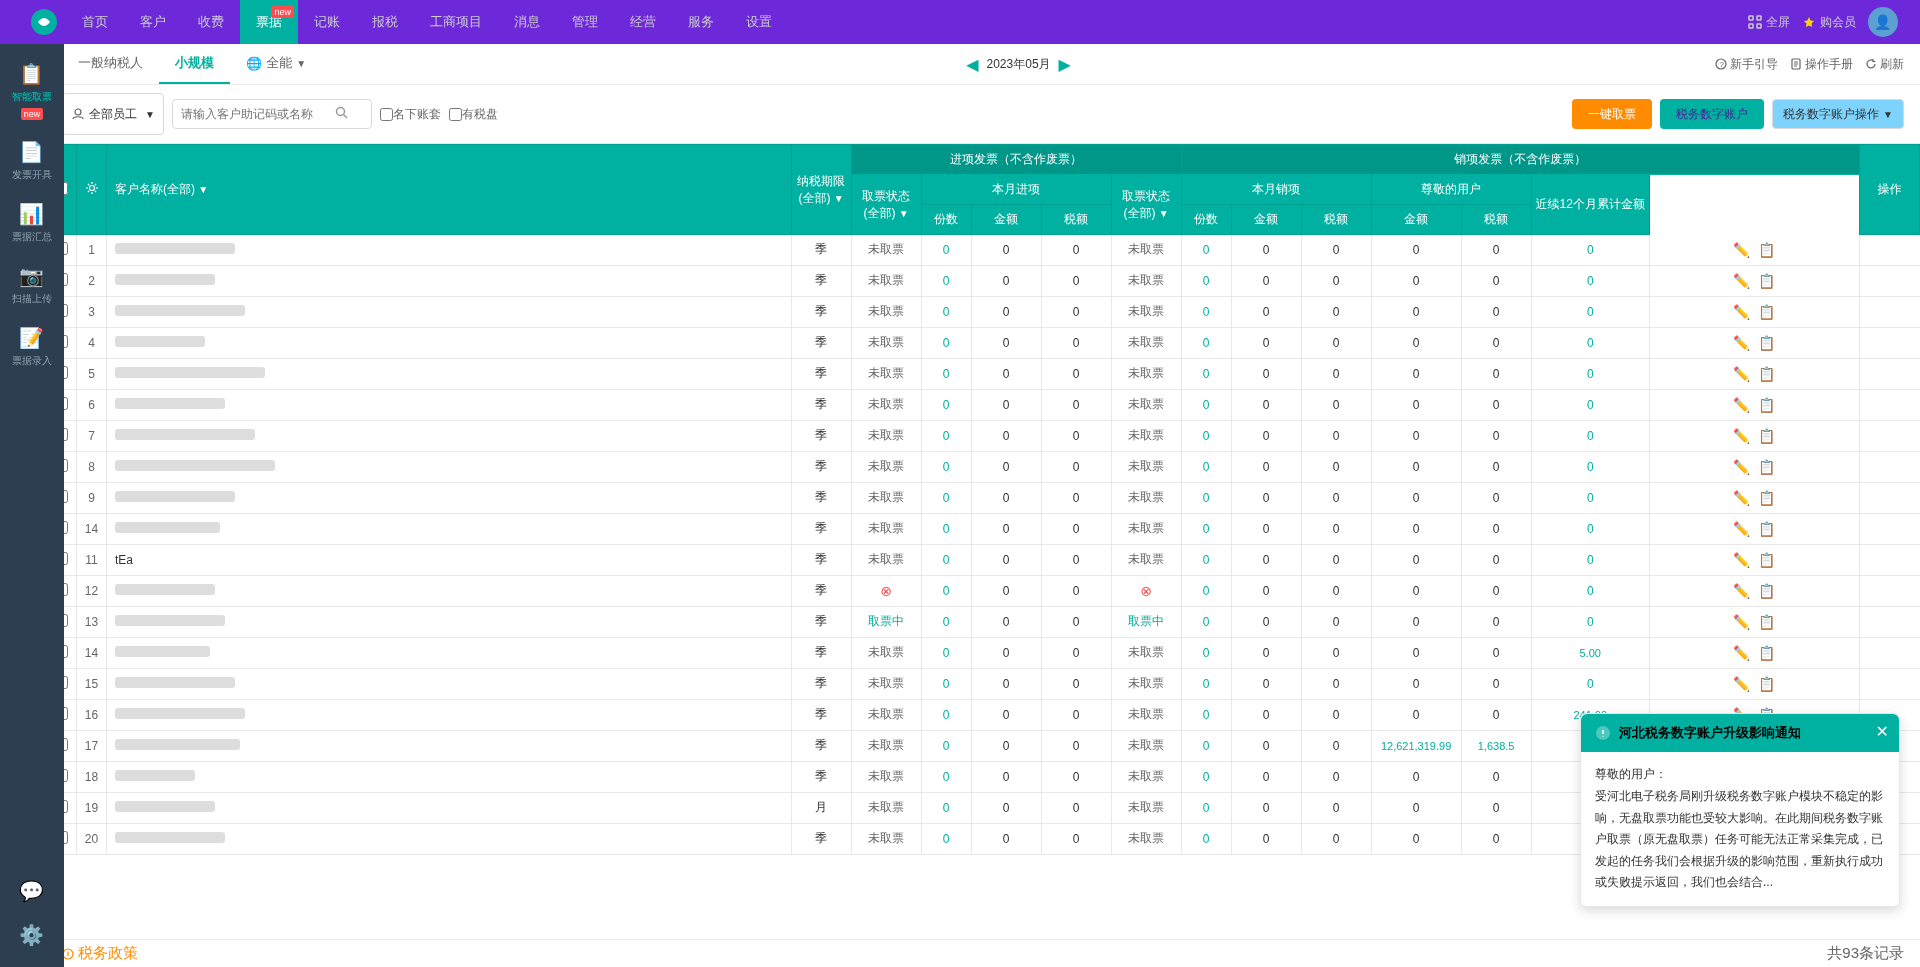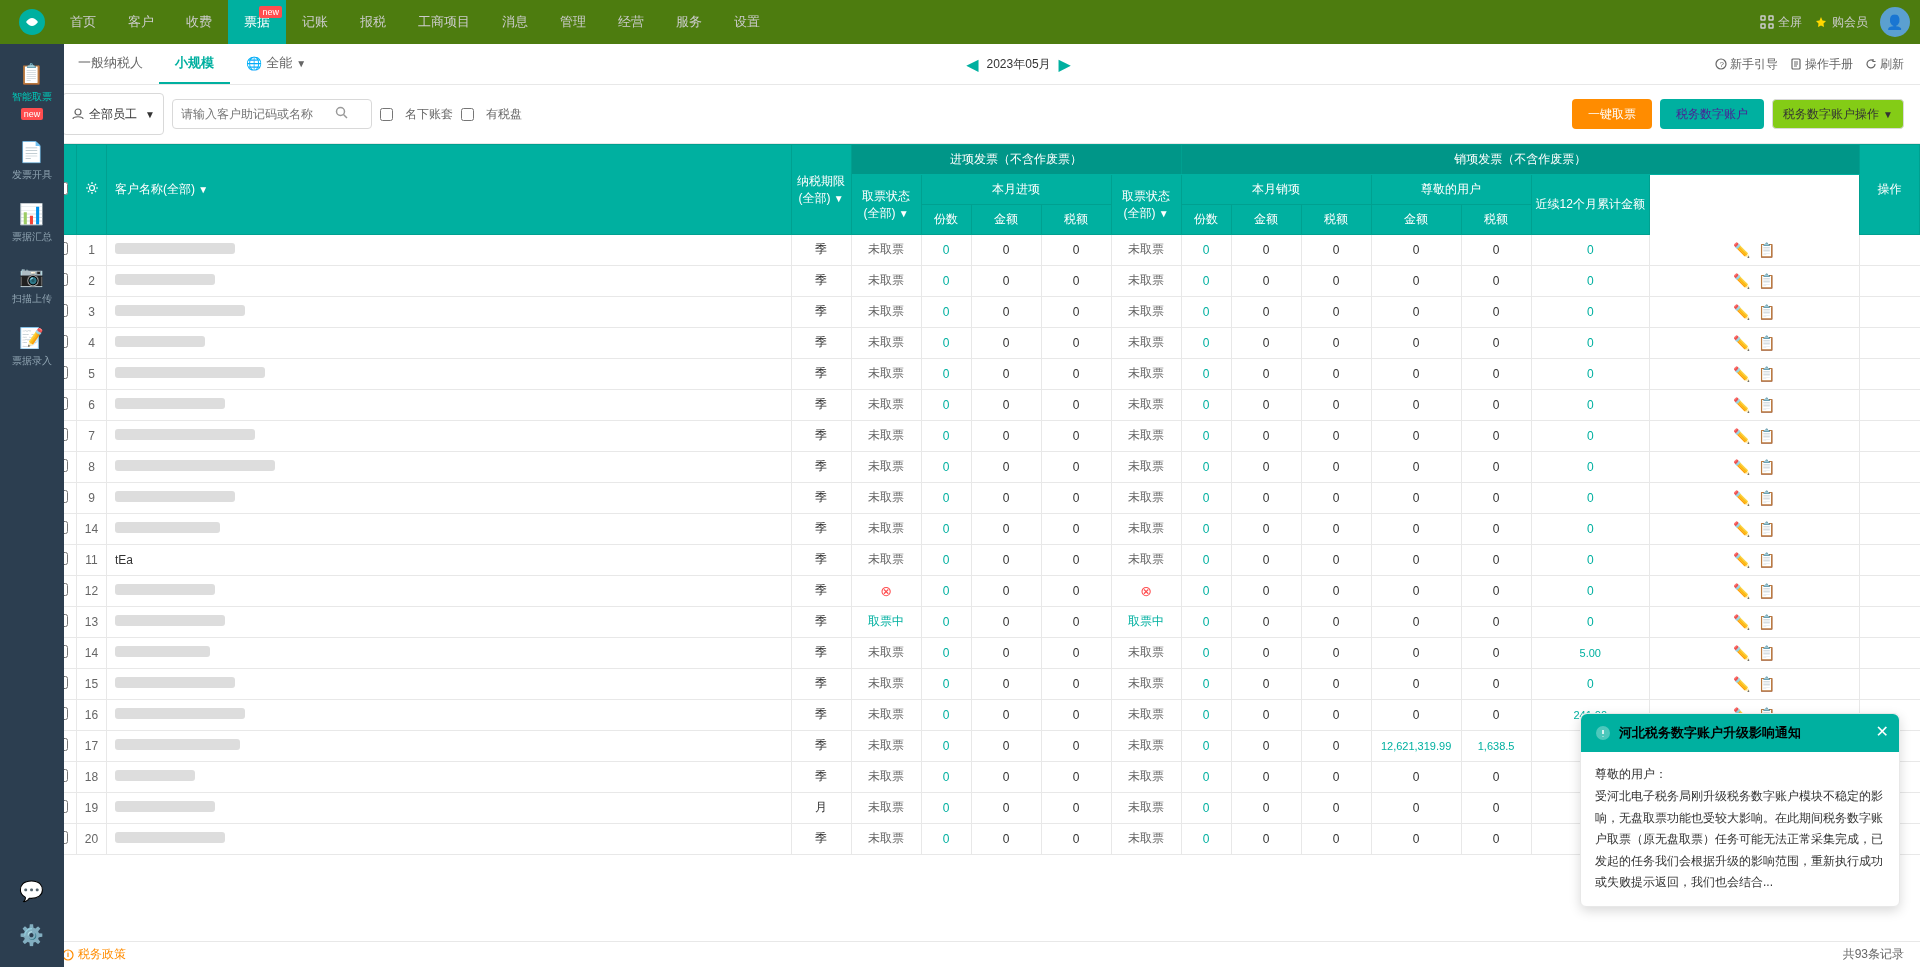--- a/index.html
+++ b/index.html
@@ -1,19 +1,19 @@
 <!DOCTYPE html>
 <html><head>
   <meta charset="utf-8">
   <style>
     * { box-sizing: border-box; margin: 0; padding: 0; }
     body { font-family: "Microsoft YaHei", "PingFang SC", Arial, sans-serif; font-size: 12px; background: #f0f2f5; color: #333; overflow: hidden; width: 1920px; height: 967px; }
 
     
-    .top-nav { background: #4d7c0f; height: 44px; display: flex; align-items: center; padding: 0 10px; position: fixed; top: 0; left: 0; right: 0; z-index: 100; }
+    .top-nav { background: #6d28d9; height: 44px; display: flex; align-items: center; padding: 0 22px; position: fixed; top: 0; left: 0; right: 0; z-index: 100; }
     .top-nav .logo { width: 44px; height: 44px; display: flex; align-items: center; justify-content: center; }
     .top-nav .logo svg { width: 28px; height: 28px; }
     .nav-items { display: flex; align-items: center; flex: 1; }
     .nav-item { color: #ccc; padding: 0 16px; height: 44px; display: flex; align-items: center; cursor: pointer; font-size: 13px; position: relative; }
     .nav-item.active { color: #fff; background: #00b0a0; }
     .nav-item .badge-new { background: #ff4d4f; color: #fff; font-size: 9px; padding: 1px 3px; border-radius: 2px; position: absolute; top: 6px; right: 4px; }
     .nav-right { display: flex; align-items: center; gap: 12px; color: #ccc; font-size: 12px; }
     .nav-right span { cursor: pointer; display: flex; align-items: center; gap: 4px; }
     .avatar { width: 30px; height: 30px; border-radius: 50%; background: #5ba0d0; display: flex; align-items: center; justify-content: center; color: #fff; font-size: 14px; cursor: pointer; }
 
@@ -28,25 +28,25 @@
     
     .main { margin-left: 46px; margin-top: 44px; height: calc(967px - 44px); display: flex; flex-direction: column; overflow: hidden; }
 
     
     .toolbar { background: #fff; padding: 8px 16px; display: flex; align-items: center; gap: 8px; border-bottom: 1px solid #e8e8e8; }
     .toolbar-left { display: flex; align-items: center; gap: 8px; flex: 1; }
     .select-box { border: 1px solid #d9d9d9; border-radius: 4px; padding: 4px 8px; font-size: 12px; background: #fff; display: flex; align-items: center; gap: 4px; cursor: pointer; height: 42px; min-width: 90px; }
     .search-box { border: 1px solid #d9d9d9; border-radius: 4px; padding: 4px 8px; font-size: 12px; background: #fff; display: flex; align-items: center; gap: 4px; height: 30px; width: 200px; }
     .search-box input { border: none; outline: none; font-size: 12px; width: 150px; color: #999; }
     .search-btn { background: none; border: none; cursor: pointer; color: #999; }
-    .checkbox-label { display: flex; align-items: center; gap: 12px; cursor: pointer; font-size: 12px; color: #666; }
+    .checkbox-label { display: flex; align-items: center; gap: 0; cursor: pointer; font-size: 12px; color: #666; }
     .checkbox-label input { cursor: pointer; }
     .btn-orange { background: #ff8c00; color: #fff; border: none; border-radius: 4px; padding: 6px 16px; font-size: 12px; cursor: pointer; height: 30px; white-space: nowrap; }
     .btn-teal { background: #00b0a0; color: #4c1d95; border: none; border-radius: 4px; padding: 6px 16px; font-size: 12px; cursor: pointer; height: 30px; white-space: nowrap; }
-    .btn-outline { background: #84cc16; color: #333; border: 1px solid #d9d9d9; border-radius: 4px; padding: 6px 10px; font-size: 12px; cursor: pointer; height: 30px; display: flex; align-items: center; gap: 4px; }
+    .btn-outline { background: #7dd3fc; color: #333; border: 1px solid #d9d9d9; border-radius: 4px; padding: 6px 10px; font-size: 12px; cursor: pointer; height: 30px; display: flex; align-items: center; gap: 4px; }
     .date-arrow { cursor: pointer; color: #00b0a0; font-size: 16px; background: none; border: none; }
 
     
     .table-container { flex: 1; overflow: auto; background: #fff; margin: 0; }
     table { width: 100%; border-collapse: collapse; font-size: 12px; }
     thead tr th { background: #00b0a0; color: #fff; text-align: center; padding: 6px 4px; border: 1px solid #00a090; font-weight: normal; white-space: nowrap; position: sticky; top: 0; z-index: 10; }
     tbody tr { border-bottom: 1px solid #e8e8e8; }
     tbody tr td { text-align: center; padding: 5px 4px; border-right: 1px solid #e8e8e8; color: #333; white-space: nowrap; }
     .td-name { text-align: left; color: #999; }
     .status-unget { color: #666; }
@@ -67,21 +67,21 @@
     .header-right { display: flex; align-items: center; gap: 12px; font-size: 12px; color: #666; }
     .header-right span { cursor: pointer; display: flex; align-items: center; gap: 3px; }
 
     
     .notification-popup { position: fixed; right: 20px; bottom: 60px; width: 320px; background: #fff; border: 1px solid #e8e8e8; border-radius: 6px; box-shadow: 0 4px 12px rgba(0,0,0,0.15); z-index: 200; font-size: 12px; }
     .notification-header { background: #00b0a0; color: #000000; padding: 10px 14px; border-radius: 6px 6px 0 0; display: flex; align-items: center; gap: 8px; font-size: 13px; font-weight: bold; }
     .notification-body { padding: 12px 14px; color: #333; line-height: 1.8; }
     .notification-close { position: absolute; right: 10px; top: 8px; cursor: pointer; color: #fff; font-size: 16px; background: none; border: none; }
 
     
-    .status-bar { background: #fff; border-top: 1px solid #e8e8e8; padding: 4px 16px; display: flex; align-items: center; justify-content: space-between; font-size: 12px; color: #666; }
+    .status-bar { background: #fff; border-top: 1px solid #e8e8e8; padding: 4px 16px; display: flex; align-items: center; justify-content: space-between; font-size: 15px; color: #666; }
     .tax-link { color: #ff8c00; cursor: pointer; display: flex; align-items: center; gap: 4px; }
     .blur-bar { display: inline-block; background: #ddd; border-radius: 3px; height: 11px; }
   </style>
 </head>
 <body>
 
 <div class="top-nav">
   <div class="logo">
     <svg viewBox="0 0 28 28" fill="none">
       <circle cx="14" cy="14" r="13" fill="#00b0a0"></circle>

